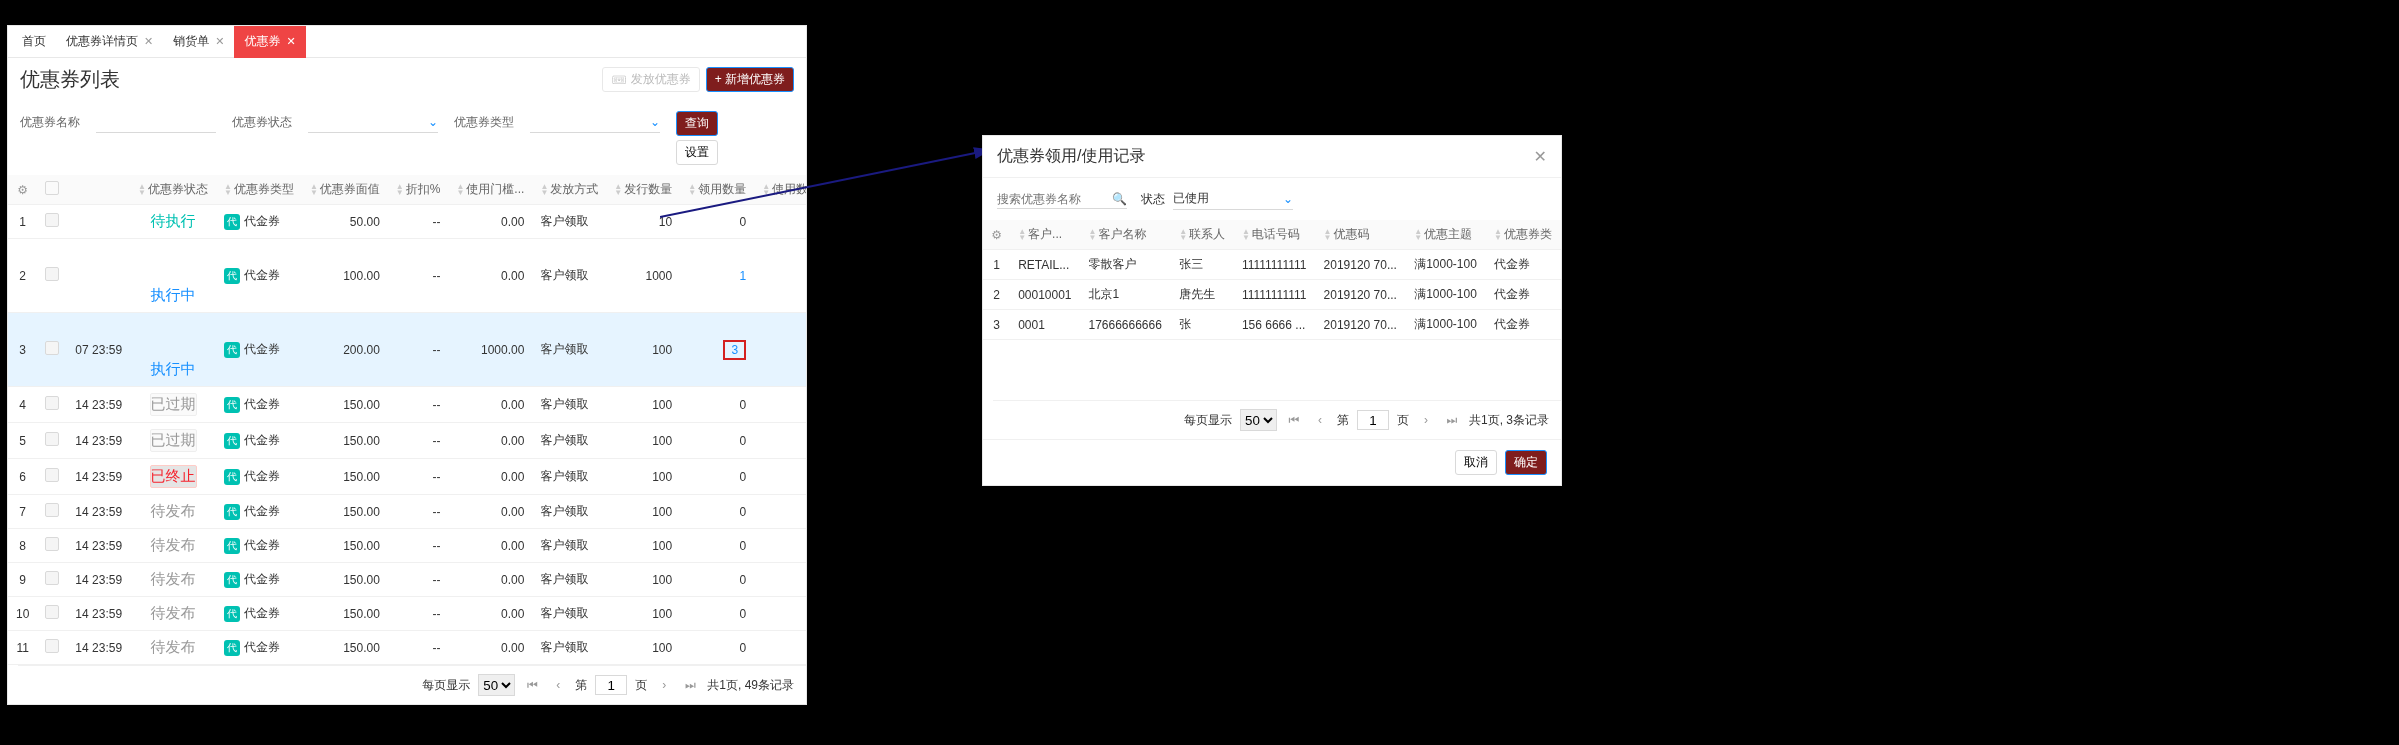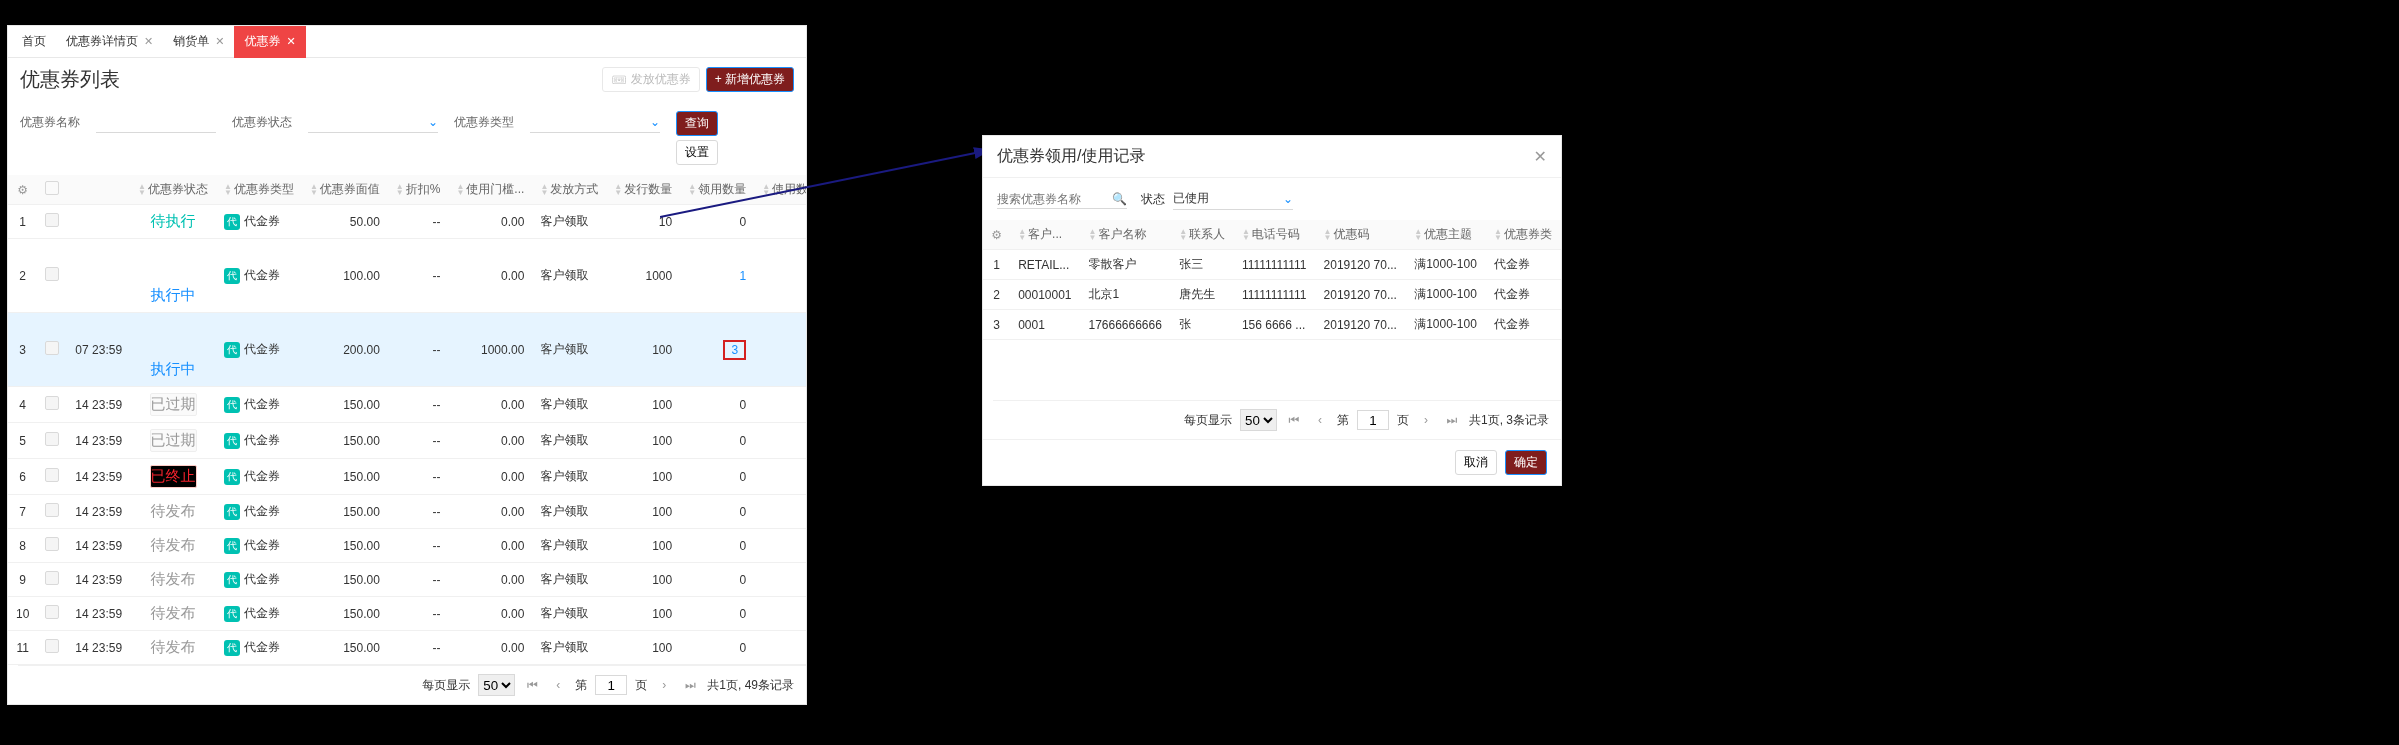--- a/index.html
+++ b/index.html
@@ -28,21 +28,21 @@
 th, td { border-bottom: 1px solid #f0f0f0; padding: 6px 8px; text-align: left; white-space: nowrap; font-size: 12px; }
 th { background: #fafafa; color: #666; font-weight: normal; position: relative; }
 th .sort { color: #ccc; font-size: 8px; display: inline-block; vertical-align: middle; line-height: 6px; margin-right: 2px; }
 .num { text-align: right; }
 .ctr { text-align: center; }
 tr.hl td { background: #e6f4ff; }
 .status-badge { display: inline-block; padding: 1px 0; border-radius: 2px; font-size: 15px; min-width: 40px; text-align: center; }
 .st-wait { color: #00c1b2; }
 .st-run { color: #1890ff; margin-top: 40px; }
 .st-exp { background: #fafafa; color: #999; border: 1px solid #eee; }
-.st-end { background: #000000; color: #f5222d; border: 1px solid #ffccc7; }
+.st-end { background: #e5e5e5; color: #f5222d; border: 1px solid #ffccc7; }
 .st-pub { color: #999; }
 .type-icon { display: inline-block; width: 16px; height: 16px; background: #00c1b2; color: #fff; font-size: 10px; border-radius: 3px; text-align: center; line-height: 16px; margin-right: 4px; vertical-align: middle; }
 .highlight-box { display: inline-block; border: 2px solid #d42020; padding: 1px 6px; color: #1890ff; }
 .link-txt { color: #1890ff; }
 .pager { display: flex; justify-content: flex-end; align-items: center; padding: 8px 12px; gap: 8px; border-top: 1px solid #f0f0f0; margin-left: 10px; }
 .pager .pbtn { width: 18px; height: 18px; display: inline-flex; align-items: center; justify-content: center; color: #999; cursor: pointer; }
 .pager input { width: 32px; text-align: center; border: 1px solid #d9d9d9; height: 20px; }
 .pager select { border: 1px solid #d9d9d9; height: 22px; }
 .modal-head { display: flex; justify-content: space-between; align-items: center; padding: 10px 14px; border-bottom: 1px solid #f0f0f0; }
 .modal-head h3 { font-size: 16px; font-weight: 500; }

